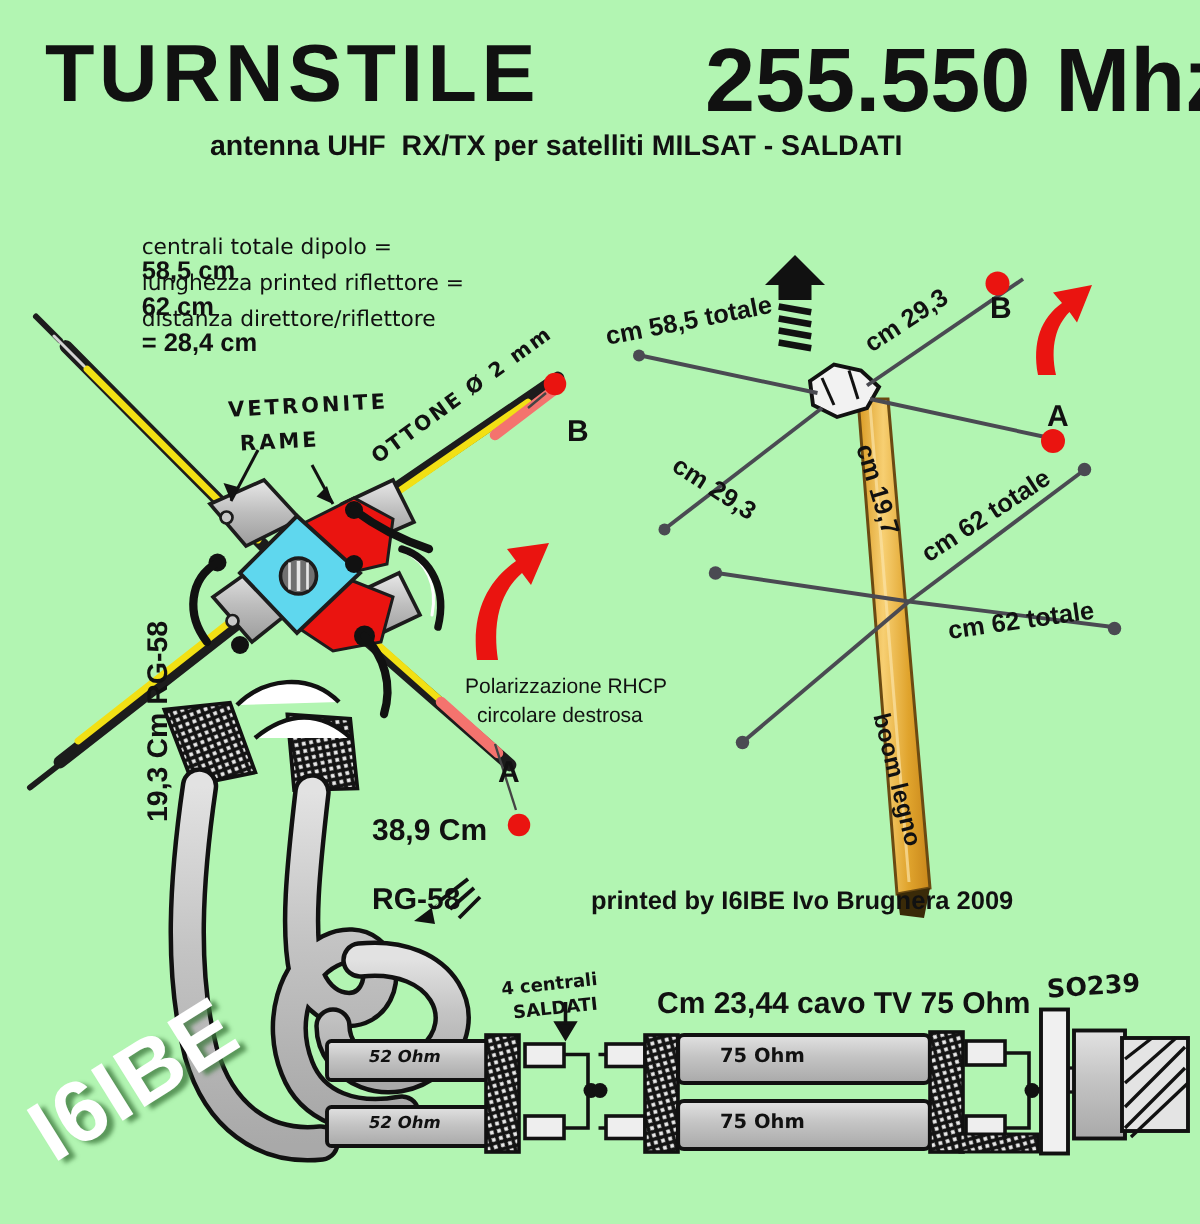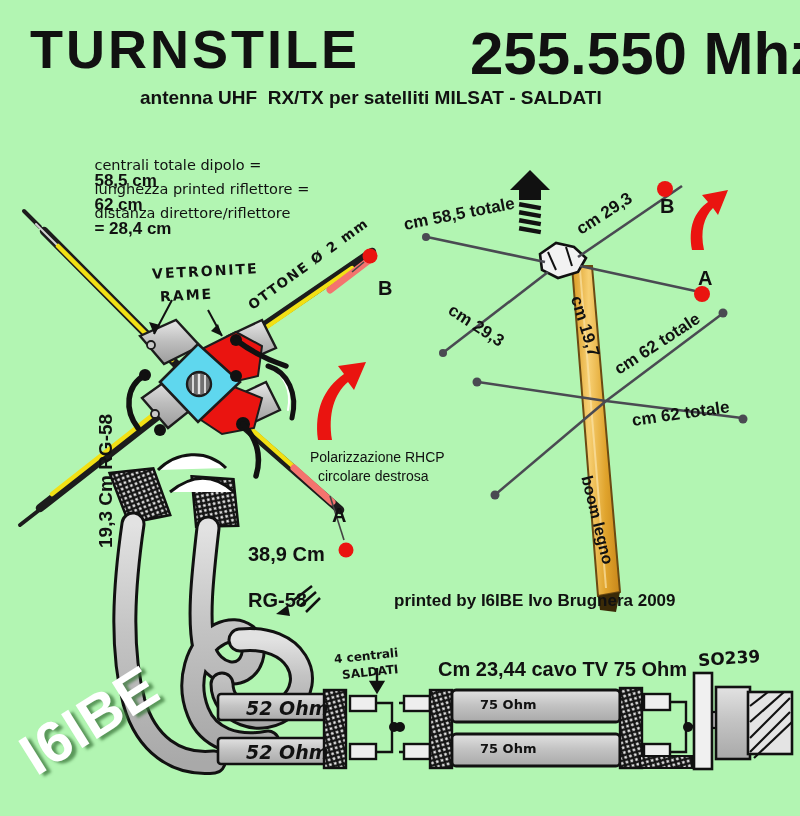--- a/index.html
+++ b/index.html
@@ -50,21 +50,21 @@
 
   
   .footer{
     font-size:13.5px;font-weight:bold;color:#111;
     left:208px;top:792px;font-family:"Liberation Sans",sans-serif;
   }
   .printed{
     font-size:17px;font-weight:bold;color:#111;left:394px;top:592px;
   }
 
-  .ohm{font-size:19px;font-weight:bold;font-style:italic;color:#111;font-family:"DejaVu Sans",sans-serif;}
+  .ohm{font-size:11px;font-weight:bold;font-style:italic;color:#111;font-family:"DejaVu Sans",sans-serif;}
   .ohm2{font-size:13px;font-weight:bold;color:#111;font-family:"DejaVu Sans",sans-serif;}
   .cavotv{font-size:20px;font-weight:bold;color:#111;}
   .so239{font-size:17px;font-weight:bold;color:#111;font-family:"DejaVu Sans",sans-serif;transform:rotate(-4deg);}
   .centrali{font-size:12px;font-weight:bold;color:#111;font-family:"DejaVu Sans",sans-serif;transform:rotate(-6deg);}
   .pol{font-size:14px;color:#111;font-family:"Liberation Sans",sans-serif;}
   .ab{font-size:20px;font-weight:bold;color:#111;font-family:"Liberation Sans",sans-serif;}
 </style>
 </head>
 <body style="background: rgb(178, 245, 178);">
 

